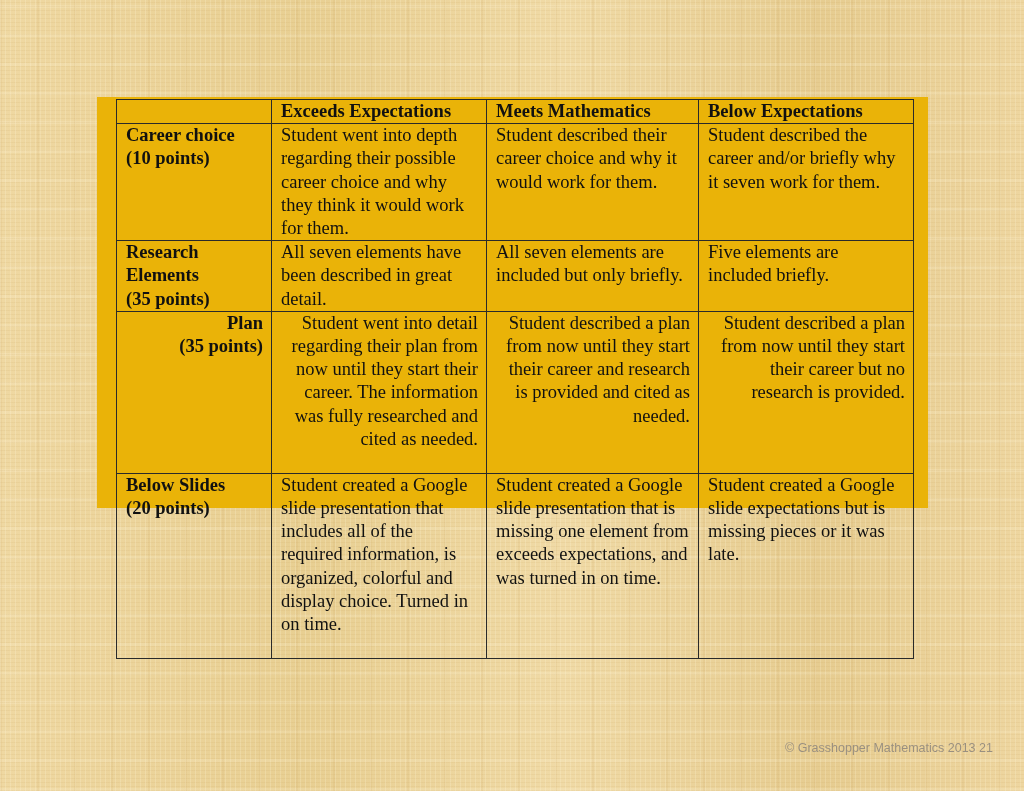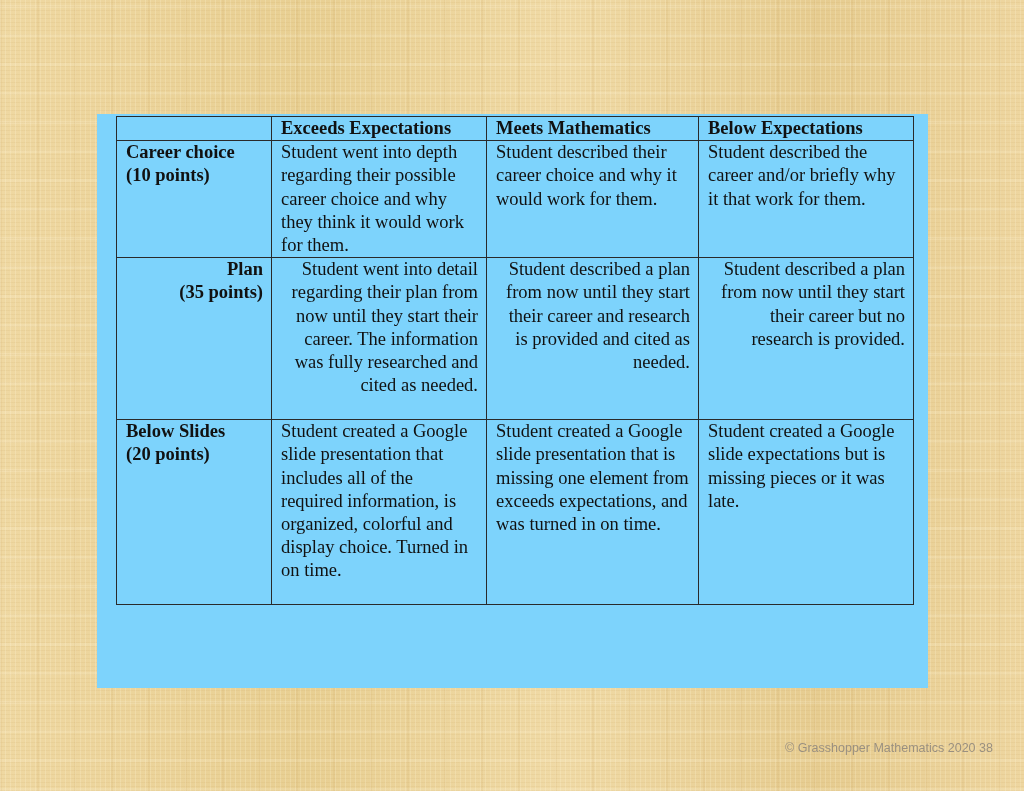--- a/index.html
+++ b/index.html
@@ -16,24 +16,24 @@
         repeating-linear-gradient(90deg, rgba(255,250,225,0.20) 0px, rgba(255,250,225,0.20) 1px, transparent 1px, transparent 5px),
         repeating-linear-gradient(0deg, rgba(190,150,80,0.10) 0px, rgba(190,150,80,0.10) 1px, transparent 1px, transparent 4px),
         repeating-linear-gradient(90deg, rgba(200,160,90,0.12) 0px, rgba(200,160,90,0.12) 2px, transparent 2px, transparent 37px),
         repeating-linear-gradient(0deg, rgba(255,245,215,0.18) 0px, rgba(255,245,215,0.18) 3px, transparent 3px, transparent 29px),
         linear-gradient(90deg, #efd8a2 0%, #e8cf92 30%, #f0daa6 55%, #e6cc90 80%, #eed6a0 100%);
       font-family: "Liberation Serif", serif;
     }
     .panel {
       position: absolute;
       left: 97px;
-      top: 114px;
+      top: 97px;
       width: 831px;
-      height: 574px;
-      background: #7dd3fc;
+      height: 411px;
+      background: #eab308;
     }
     table.rubric {
       position: absolute;
       left: 19px;
       top: 2px;
       width: 797px;
       border-collapse: collapse;
       table-layout: fixed;
       font-family: "Liberation Serif", serif;
       font-size: 18.5px;
@@ -96,21 +96,30 @@
       </tr>
     </thead>
     <tbody>
       <tr class="r-career">
         <td class="criterion">
           <span class="crit-name">Career choice</span>
           <span class="crit-points">(10 points)</span>
         </td>
         <td>Student went into depth regarding their possible career choice and why they think it would work for them.</td>
         <td>Student described their career choice and why it would work for them.</td>
-        <td>Student described the career and/or briefly why it that work for them.</td>
+        <td>Student described the career and/or briefly why it seven work for them.</td>
+      </tr>
+      <tr class="r-research">
+        <td class="criterion">
+          <span class="crit-name">Research Elements</span>
+          <span class="crit-points">(35 points)</span>
+        </td>
+        <td>All seven elements have been described in great detail.</td>
+        <td>All seven elements are included but only briefly.</td>
+        <td>Five elements are included briefly.</td>
       </tr>
       <tr class="r-plan">
         <td class="criterion">
           <span class="crit-name">Plan</span>
           <span class="crit-points">(35 points)</span>
         </td>
         <td>Student went into detail regarding their plan from now until they start their career. The information was fully researched and cited as needed.</td>
         <td>Student described a plan from now until they start their career and research is provided and cited as needed.</td>
         <td>Student described a plan from now until they start their career but no research is provided.</td>
       </tr>
@@ -120,13 +129,13 @@
           <span class="crit-points">(20 points)</span>
         </td>
         <td>Student created a Google slide presentation that includes all of the required information, is organized, colorful and display choice. Turned in on time.</td>
         <td>Student created a Google slide presentation that is missing one element from exceeds expectations, and was turned in on time.</td>
         <td>Student created a Google slide expectations but is missing pieces or it was late.</td>
       </tr>
     </tbody>
   </table>
 </div>
 
-<div class="footer">© Grasshopper  Mathematics 2020 38</div>
+<div class="footer">© Grasshopper  Mathematics 2013 21</div>
 
 </body></html>

